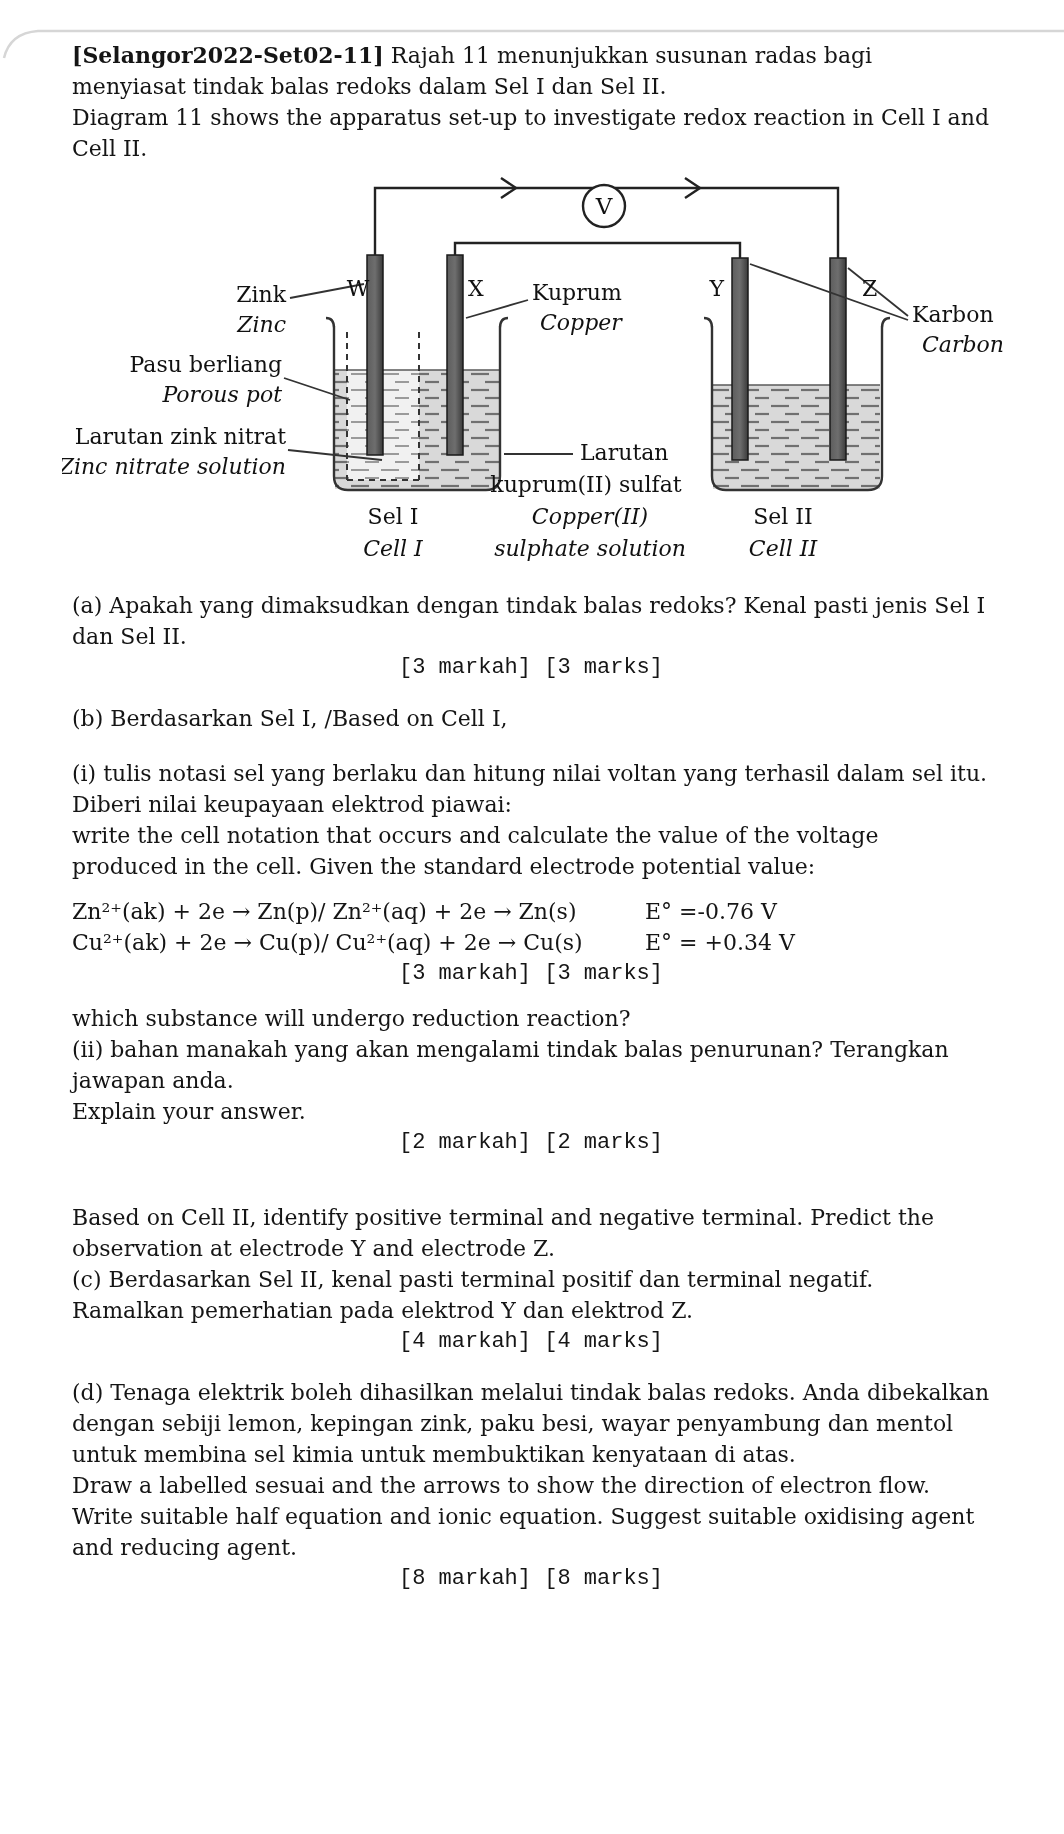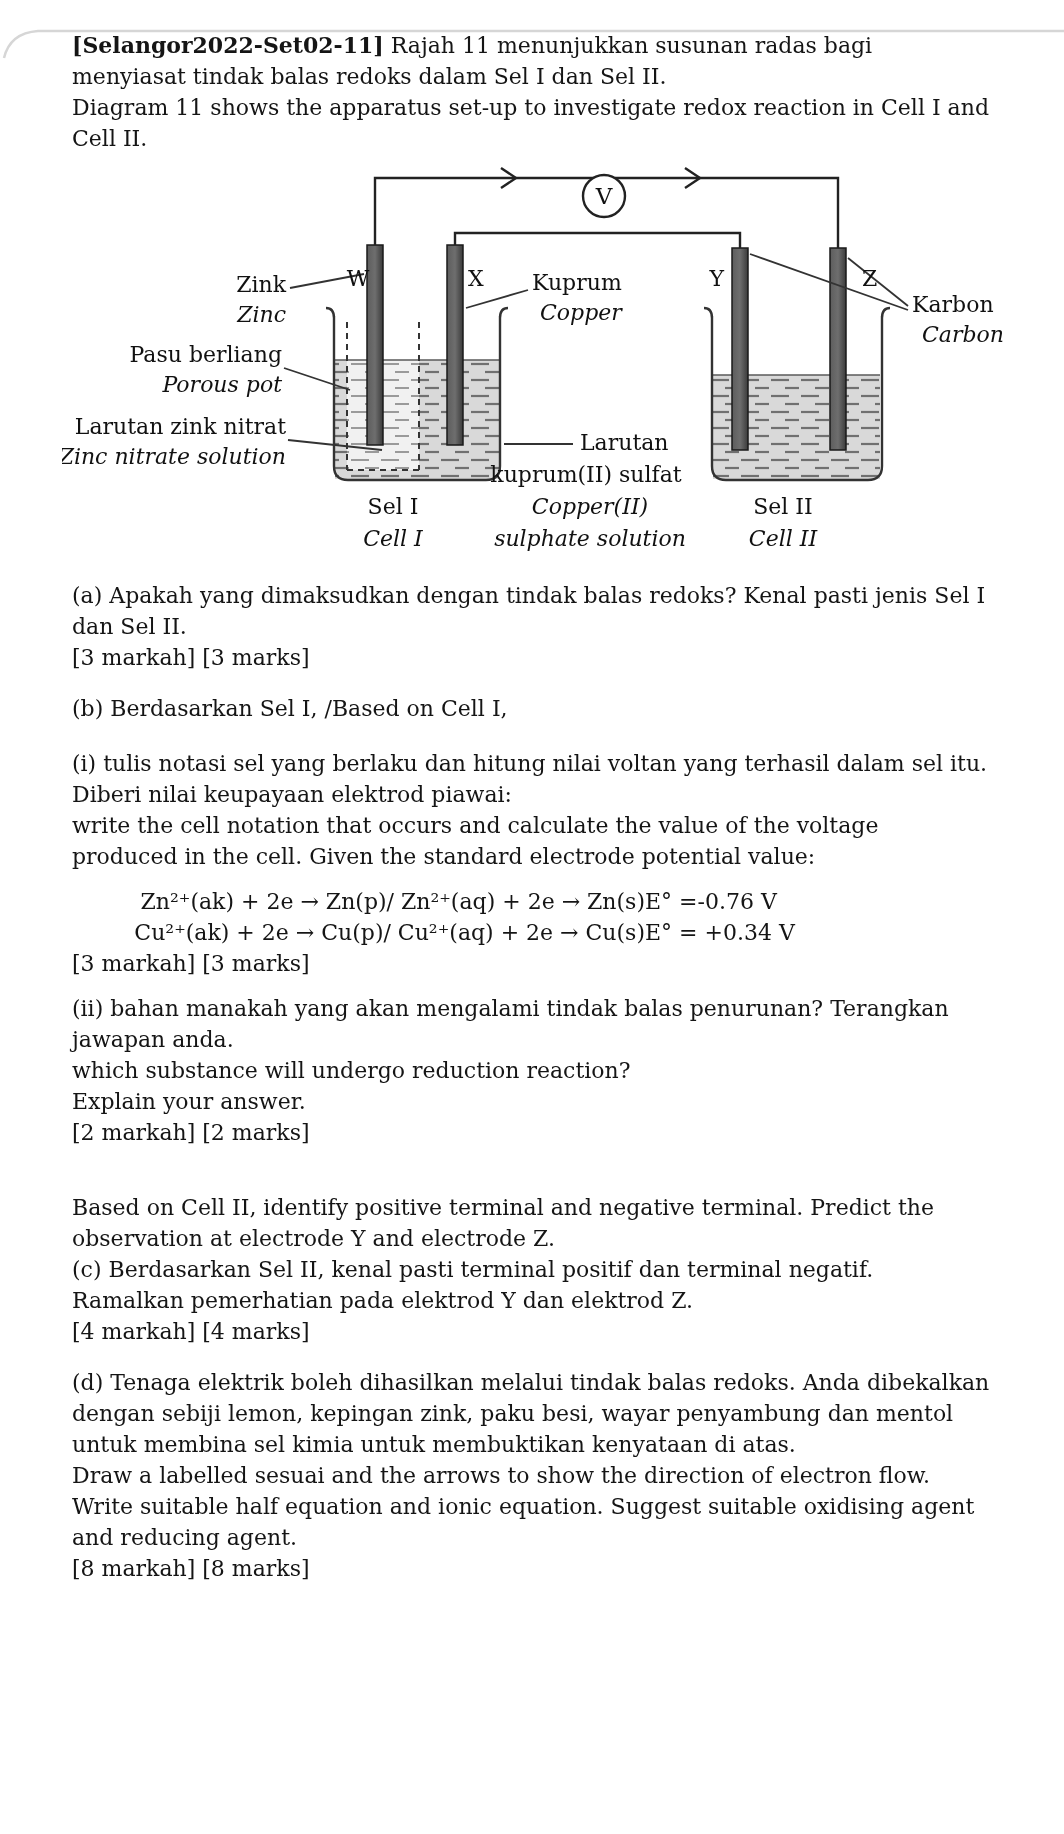--- a/index.html
+++ b/index.html
@@ -3,31 +3,31 @@
 <meta charset="utf-8">
 <style>
   * { margin:0; padding:0; box-sizing:border-box; }
   html,body { background:#ffffff; }
   body {
     width:1064px; height:1834px; position:relative; overflow:hidden;
     font-family:"DejaVu Serif", "Liberation Serif", serif;
     font-size:22px; line-height:31px; color:#151515;
   }
   .top-artifact { position:absolute; top:0; left:0; pointer-events:none; }
-  .content { position:relative; padding:30px 74px 0 72px; }
+  .content { position:relative; padding:40px 74px 0 72px; }
   p { margin:0; }
   .b { font-weight:bold; }
-  .marks { text-align:left; }
+  .marks { text-align:center;font-family:Liberation Mono, monospace; }
   .gap14 { margin-top:14px; }
   .gap20 { margin-top:20px; }
   .gap24 { margin-top:24px; }
   .gap44 { margin-top:44px; }
   .diagram-wrap { margin:6px 0 0 -10px; width:1000px; height:400px; }
   .eq-row { display:flex; }
-  .eq-left { flex:0 0 573px;text-align:right; }
+  .eq-left { flex:0 0 573px; }
   svg text { fill:#111; font-size:22px; font-family:"DejaVu Serif", "Liberation Serif", serif; }
   svg text.it, .it { font-style:italic; }
   svg text.vm { font-size:23px; }
 </style>
 </head>
 <body>
 
 <svg class="top-artifact" width="1064" height="60" viewBox="0 0 1064 60">
   <path d="M4,58 Q10,33 38,31 L1064,31" stroke="#d6d6d6" stroke-width="2.5" fill="none"></path>
 </svg>
@@ -139,22 +139,22 @@
       </div>
       <div class="eq-row">
         <span class="eq-left">Cu²⁺(ak) + 2e → Cu(p)/ Cu²⁺(aq) + 2e → Cu(s)</span>
         <span>E° = +0.34 V</span>
       </div>
     </div>
     <p class="marks">[3 markah] [3 marks]</p>
   </div>
 
   <div class="gap14">
+    <p>which substance will undergo reduction reaction?</p>
     <p>(ii) bahan manakah yang akan mengalami tindak balas penurunan? Terangkan jawapan anda.</p>
-    <p>which substance will undergo reduction reaction?</p>
     <p>Explain your answer.</p>
     <p class="marks">[2 markah] [2 marks]</p>
   </div>
 
   <div class="gap44">
     <p>Based on Cell II, identify positive terminal and negative terminal. Predict the observation at electrode Y and electrode Z.</p>
     <p>(c) Berdasarkan Sel II, kenal pasti terminal positif dan terminal negatif. Ramalkan pemerhatian pada elektrod Y dan elektrod Z.</p>
     <p class="marks">[4 markah] [4 marks]</p>
   </div>
 

